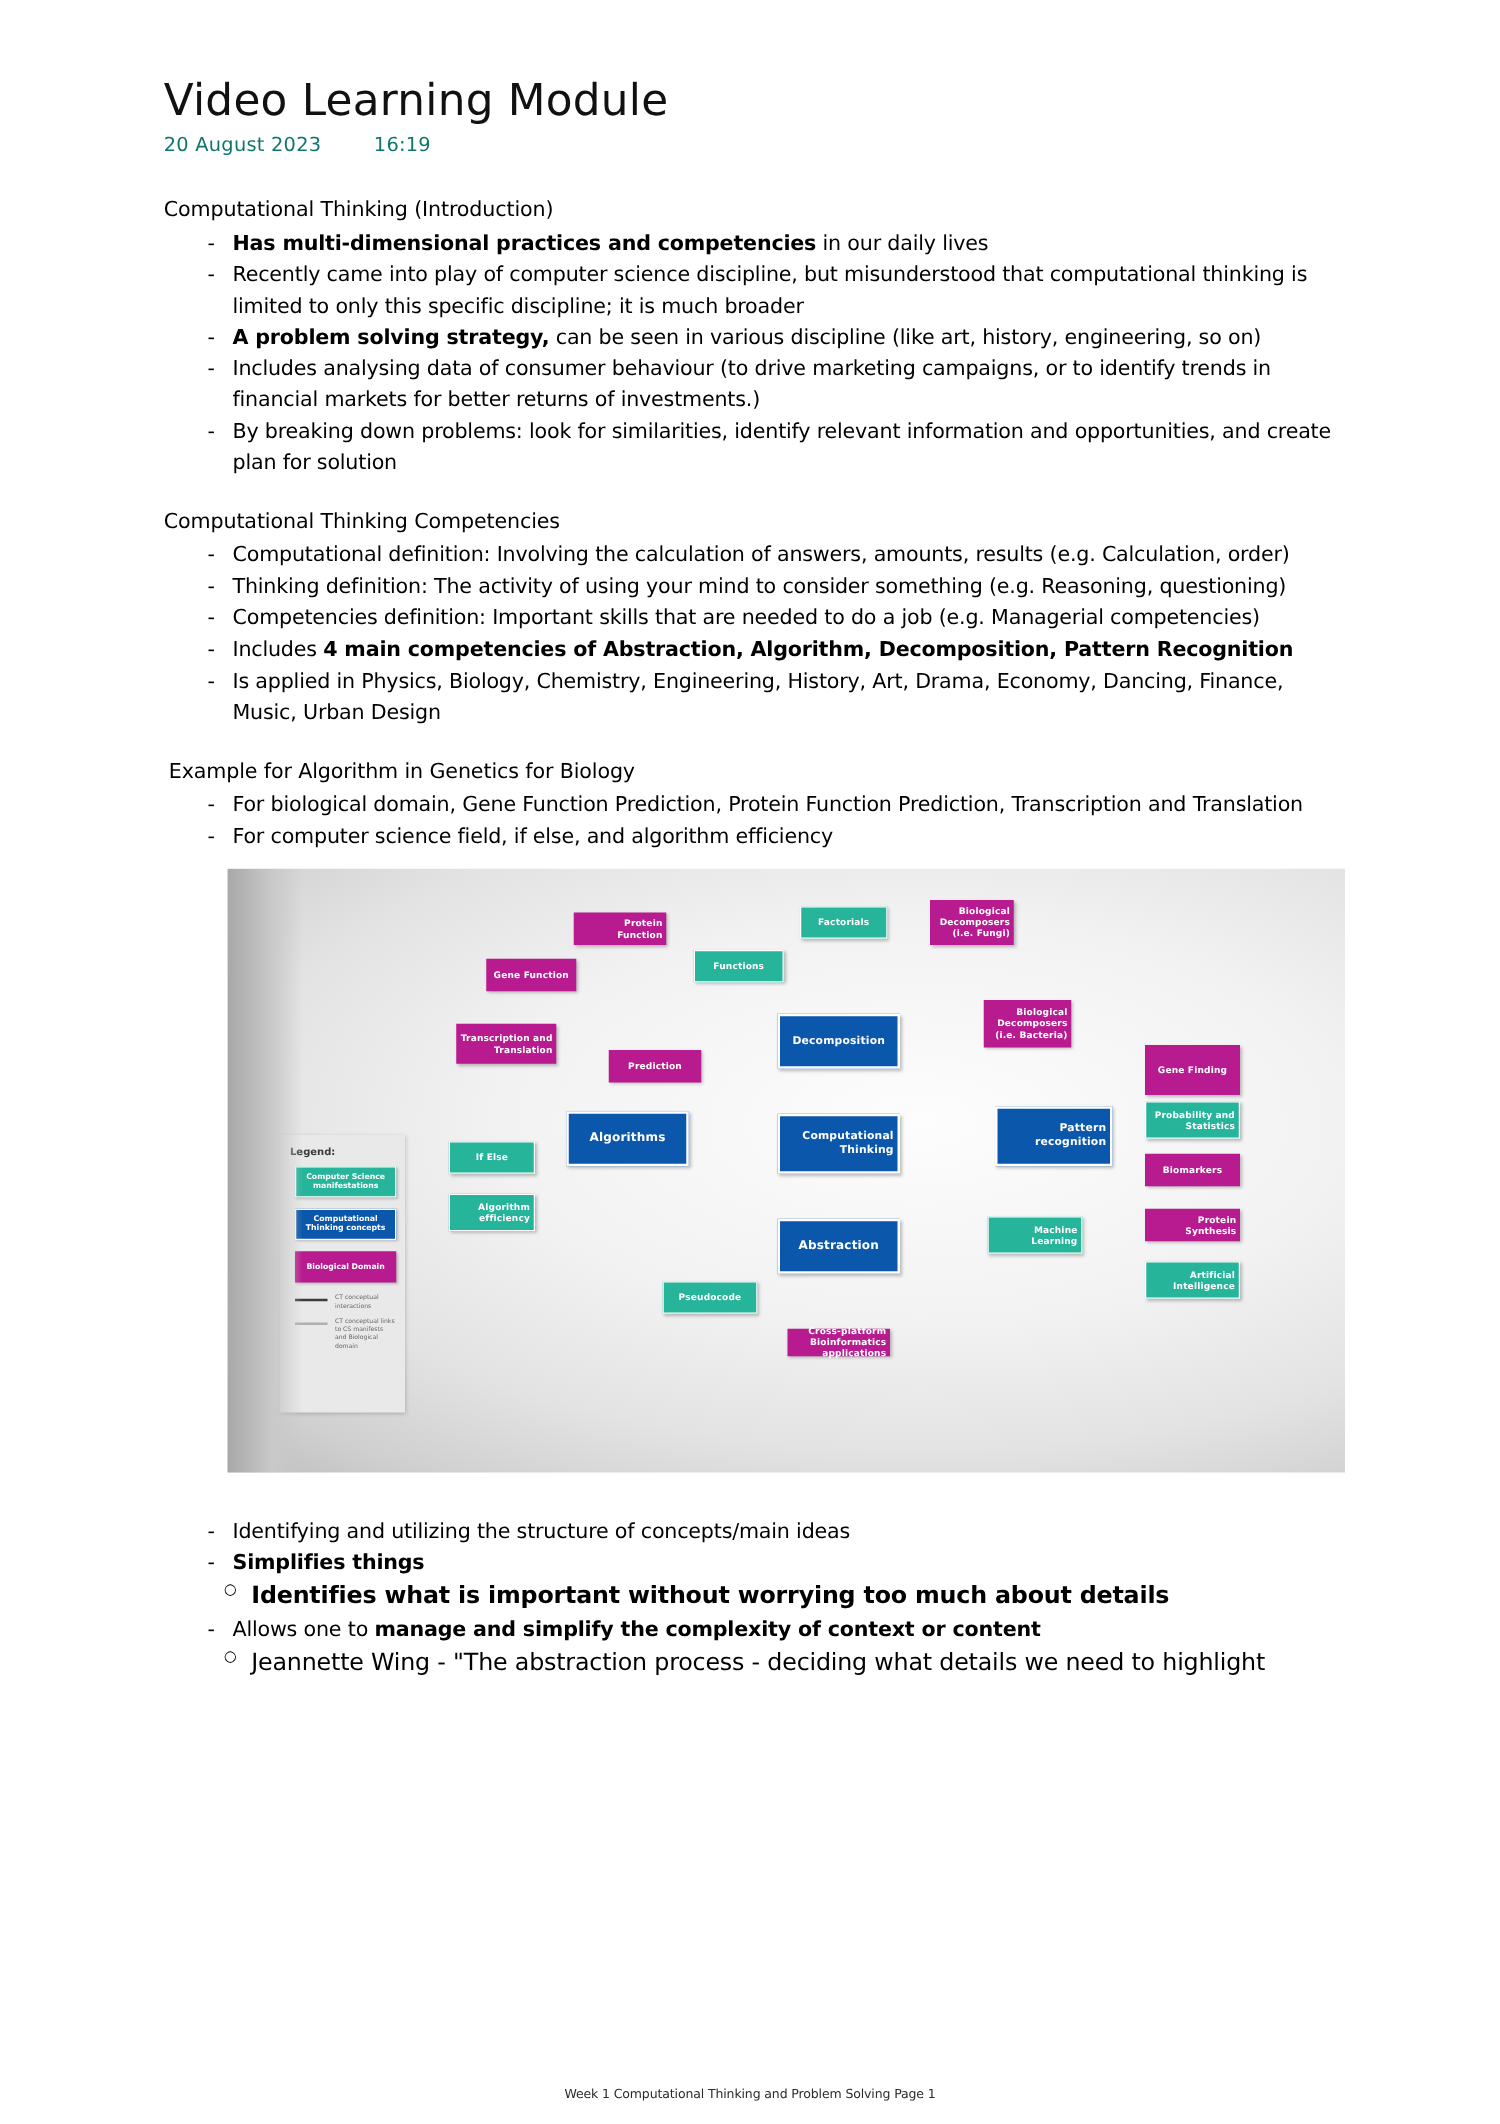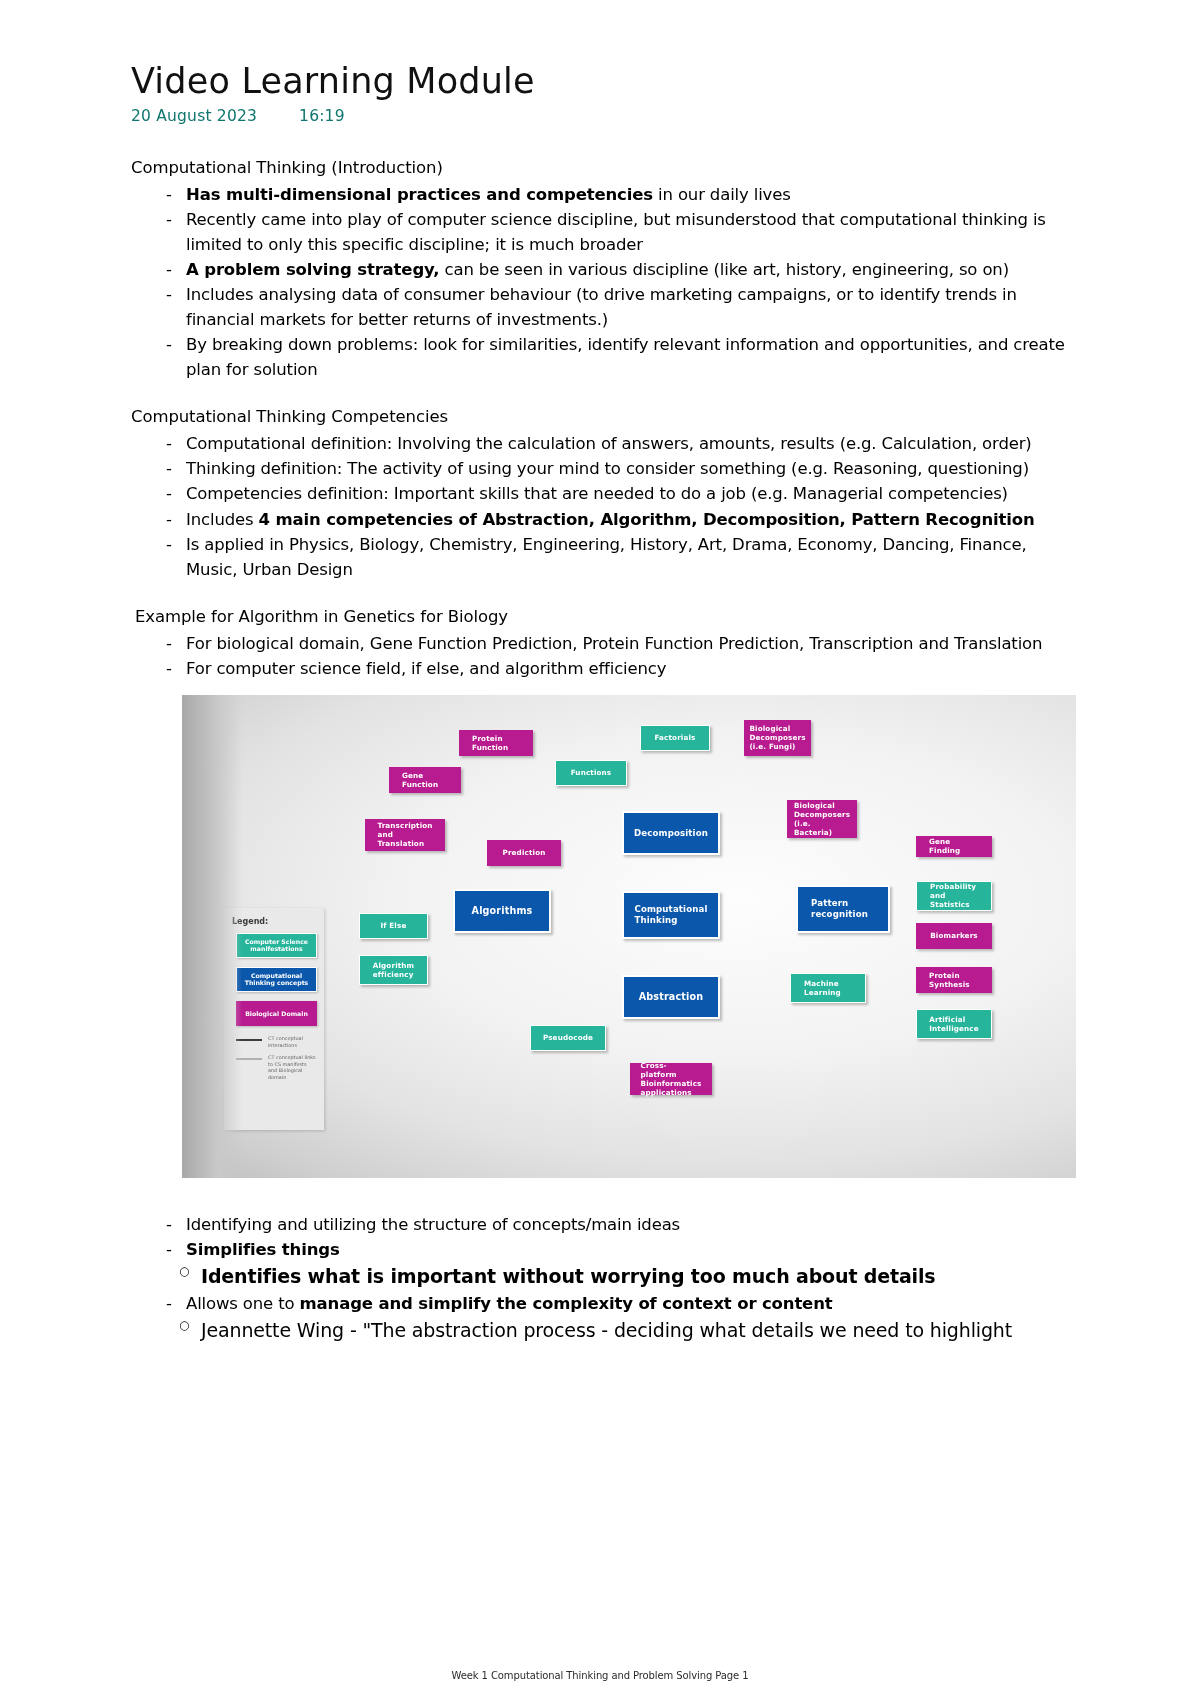--- a/index.html
+++ b/index.html
@@ -107,25 +107,25 @@
     background: linear-gradient(to right, #a8a8a8 0%, #c9c9c9 60%, rgba(230,230,230,0) 100%);
     pointer-events: none;
   }
   .node {
     position: absolute;
     box-sizing: border-box;
     color: #ffffff;
     font-size: 7.2px;
     font-weight: 700;
     line-height: 1.25;
-    text-align: left;
+    text-align: right;
     display: flex;
     align-items: center;
     justify-content: center;
-    padding: 2px 13px;
+    padding: 2px 3px;
     letter-spacing: 0.15px;
     box-shadow: 1.5px 1.5px 2.5px rgba(0,0,0,0.25);
   }
   .node.bio   { background: #b3148c; background: #b81b8f; }
   .node.cs    { background: #26b49b; border: 1.6px solid #ffffff; }
   .node.ct    { background: #0b57ab; border: 2.2px solid #ffffff; font-size: 9.6px; }
   .node.ct.small { font-size: 8.6px; }
 
   .legend-box {
     position: absolute;
@@ -258,35 +258,35 @@
 
     <div id="node-layer">
         <div class="node bio" style="left: 277px; top: 35px; width: 74px; height: 26px;">Protein Function</div>
         <div class="node cs" style="left: 458px; top: 30px; width: 70px; height: 26px;">Factorials</div>
         <div class="node bio" style="left: 562px; top: 25px; width: 67px; height: 36px;">Biological Decomposers (i.e. Fungi)</div>
         <div class="node bio" style="left: 207px; top: 72px; width: 72px; height: 26px;">Gene Function</div>
         <div class="node cs" style="left: 373px; top: 65px; width: 72px; height: 26px;">Functions</div>
         <div class="node bio" style="left: 605px; top: 105px; width: 70px; height: 38px;">Biological Decomposers (i.e. Bacteria)</div>
         <div class="node bio" style="left: 183px; top: 124px; width: 80px; height: 32px;">Transcription and Translation</div>
         <div class="node ct small" style="left: 440px; top: 116px; width: 98px; height: 44px;">Decomposition</div>
-        <div class="node bio" style="left: 734px; top: 141px; width: 76px; height: 21px;">Gene Finding</div>
+        <div class="node bio" style="left: 734px; top: 141px; width: 76px; height: 40px;">Gene Finding</div>
         <div class="node bio" style="left: 305px; top: 145px; width: 74px; height: 26px;">Prediction</div>
         <div class="node cs" style="left: 734px; top: 186px; width: 76px; height: 30px;">Probability and Statistics</div>
         <div class="node ct" style="left: 271px; top: 194px; width: 98px; height: 44px;">Algorithms</div>
         <div class="node ct small" style="left: 440px; top: 196px; width: 98px; height: 48px;">Computational Thinking</div>
         <div class="node ct small" style="left: 614px; top: 190px; width: 94px; height: 48px;">Pattern recognition</div>
         <div class="node bio" style="left: 734px; top: 228px; width: 76px; height: 26px;">Biomarkers</div>
         <div class="node cs" style="left: 177px; top: 218px; width: 69px; height: 26px;">If Else</div>
         <div class="node bio" style="left: 734px; top: 272px; width: 76px; height: 26px;">Protein Synthesis</div>
         <div class="node cs" style="left: 177px; top: 260px; width: 69px; height: 30px;">Algorithm efficiency</div>
         <div class="node ct" style="left: 440px; top: 280px; width: 98px; height: 44px;">Abstraction</div>
         <div class="node cs" style="left: 608px; top: 278px; width: 76px; height: 30px;">Machine Learning</div>
         <div class="node cs" style="left: 734px; top: 314px; width: 76px; height: 30px;">Artificial Intelligence</div>
         <div class="node cs" style="left: 348px; top: 330px; width: 76px; height: 26px;">Pseudocode</div>
-        <div class="node bio" style="left: 448px; top: 368px; width: 82px; height: 32px;">Cross-platform Bioinformatics applications</div>
+        <div class="node bio" style="left: 448px; top: 368px; width: 82px; height: 22px;">Cross-platform Bioinformatics applications</div>
       </div>
   </div>
 
   <div class="section" style="margin-top:34px;">
     <ul class="bullets">
       <li>Identifying and utilizing the structure of concepts/main ideas</li>
       <li><b>Simplifies things</b></li>
     </ul>
     <ul class="sub-bullets">
       <li><b>Identifies what is important without worrying too much about details</b></li>

